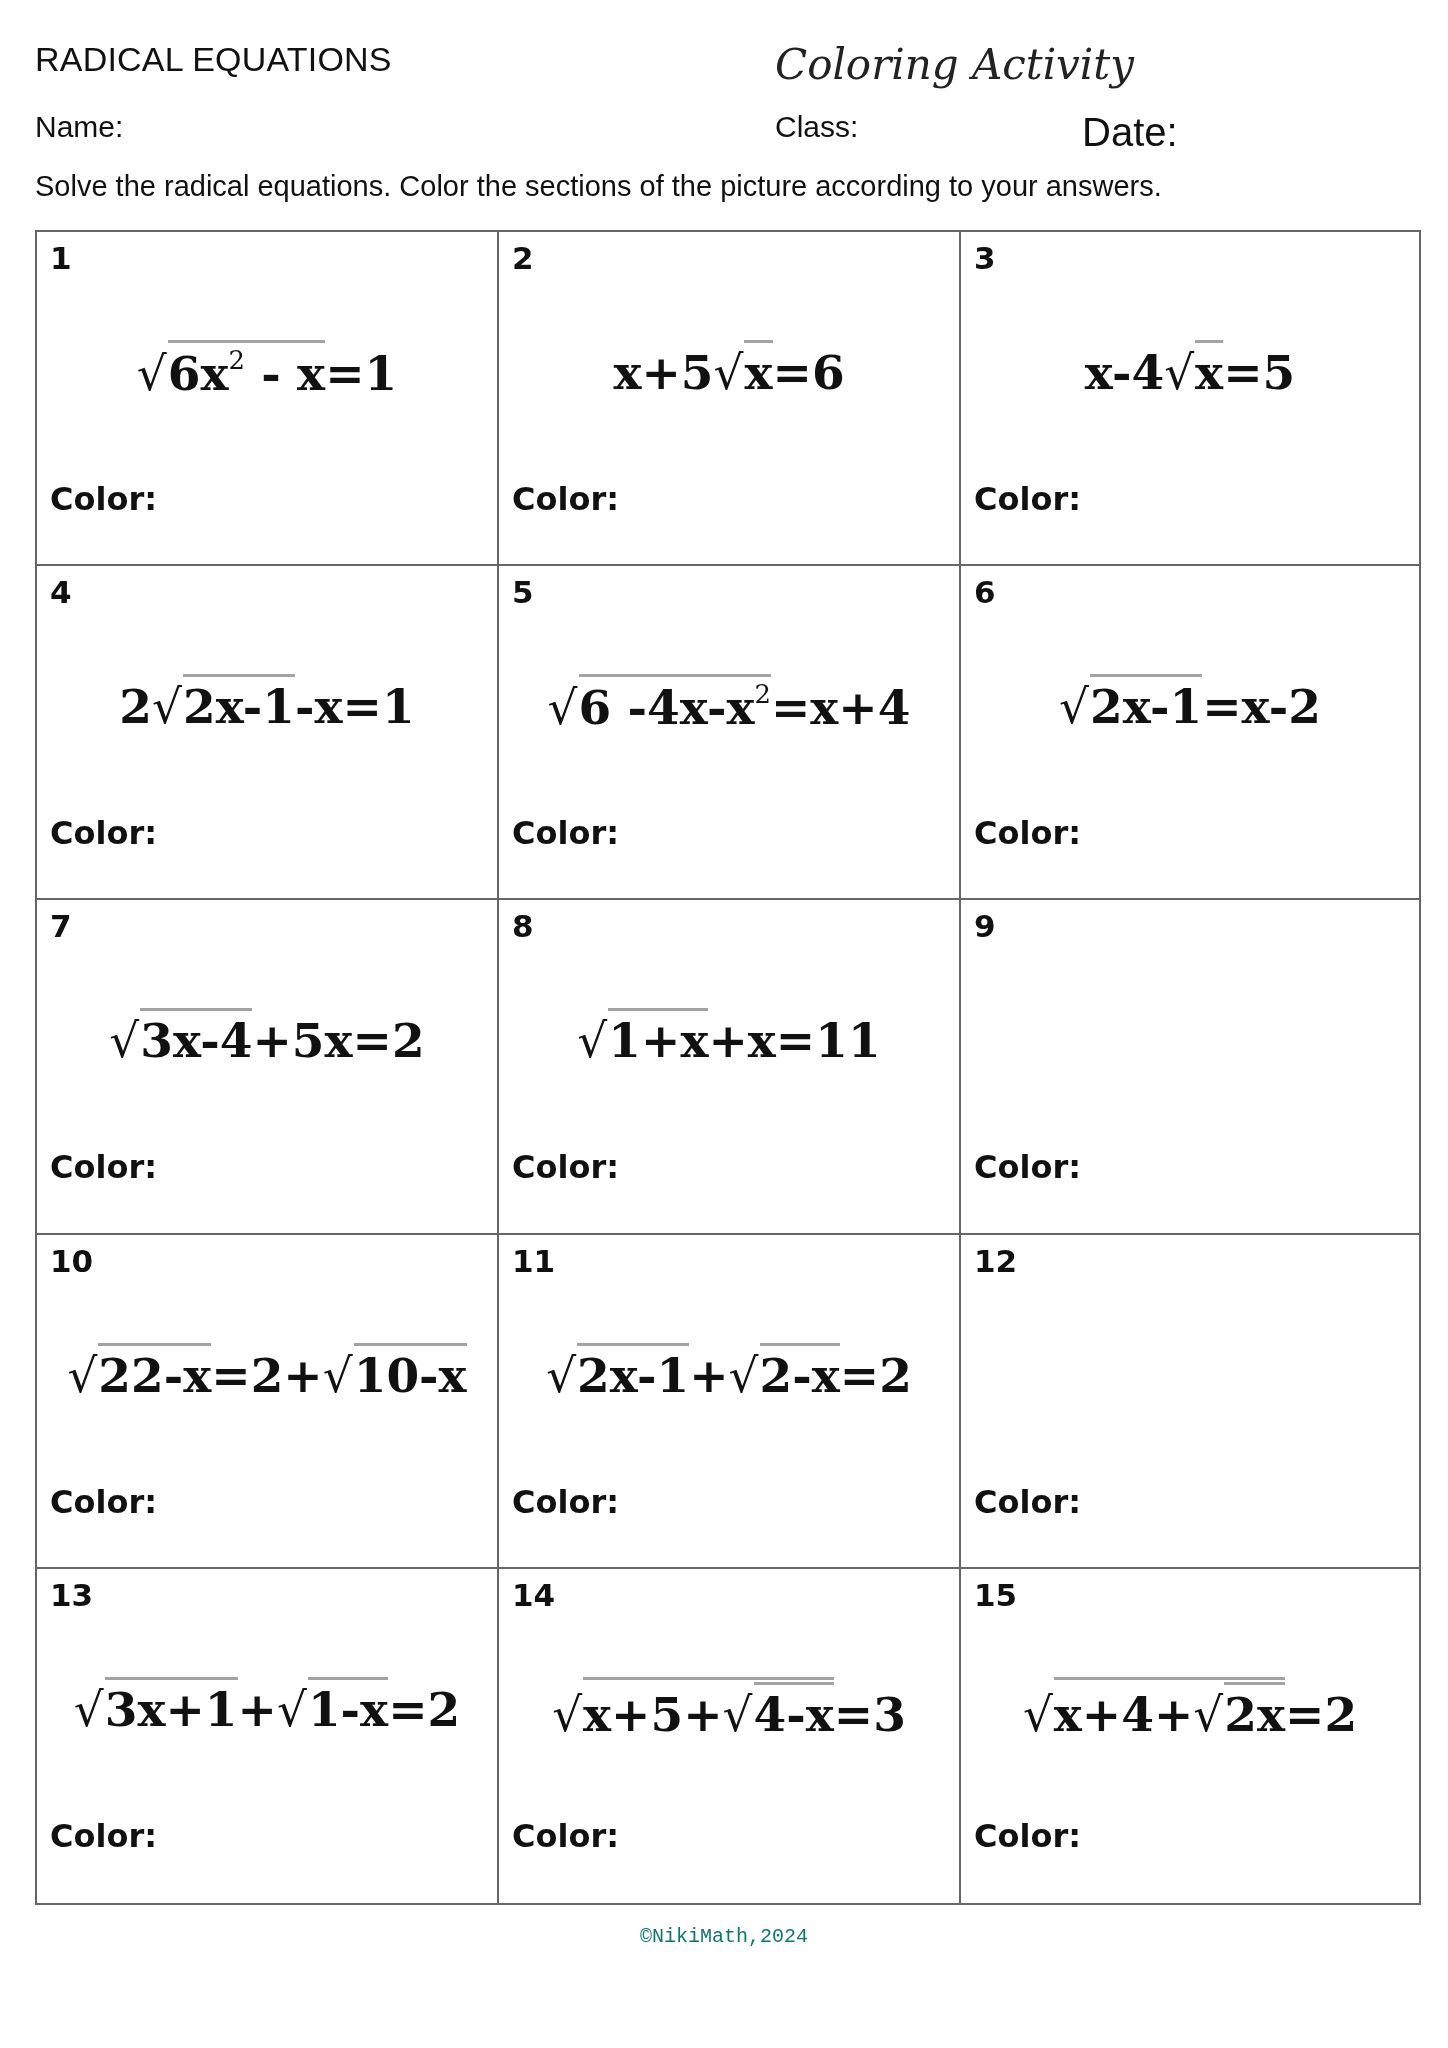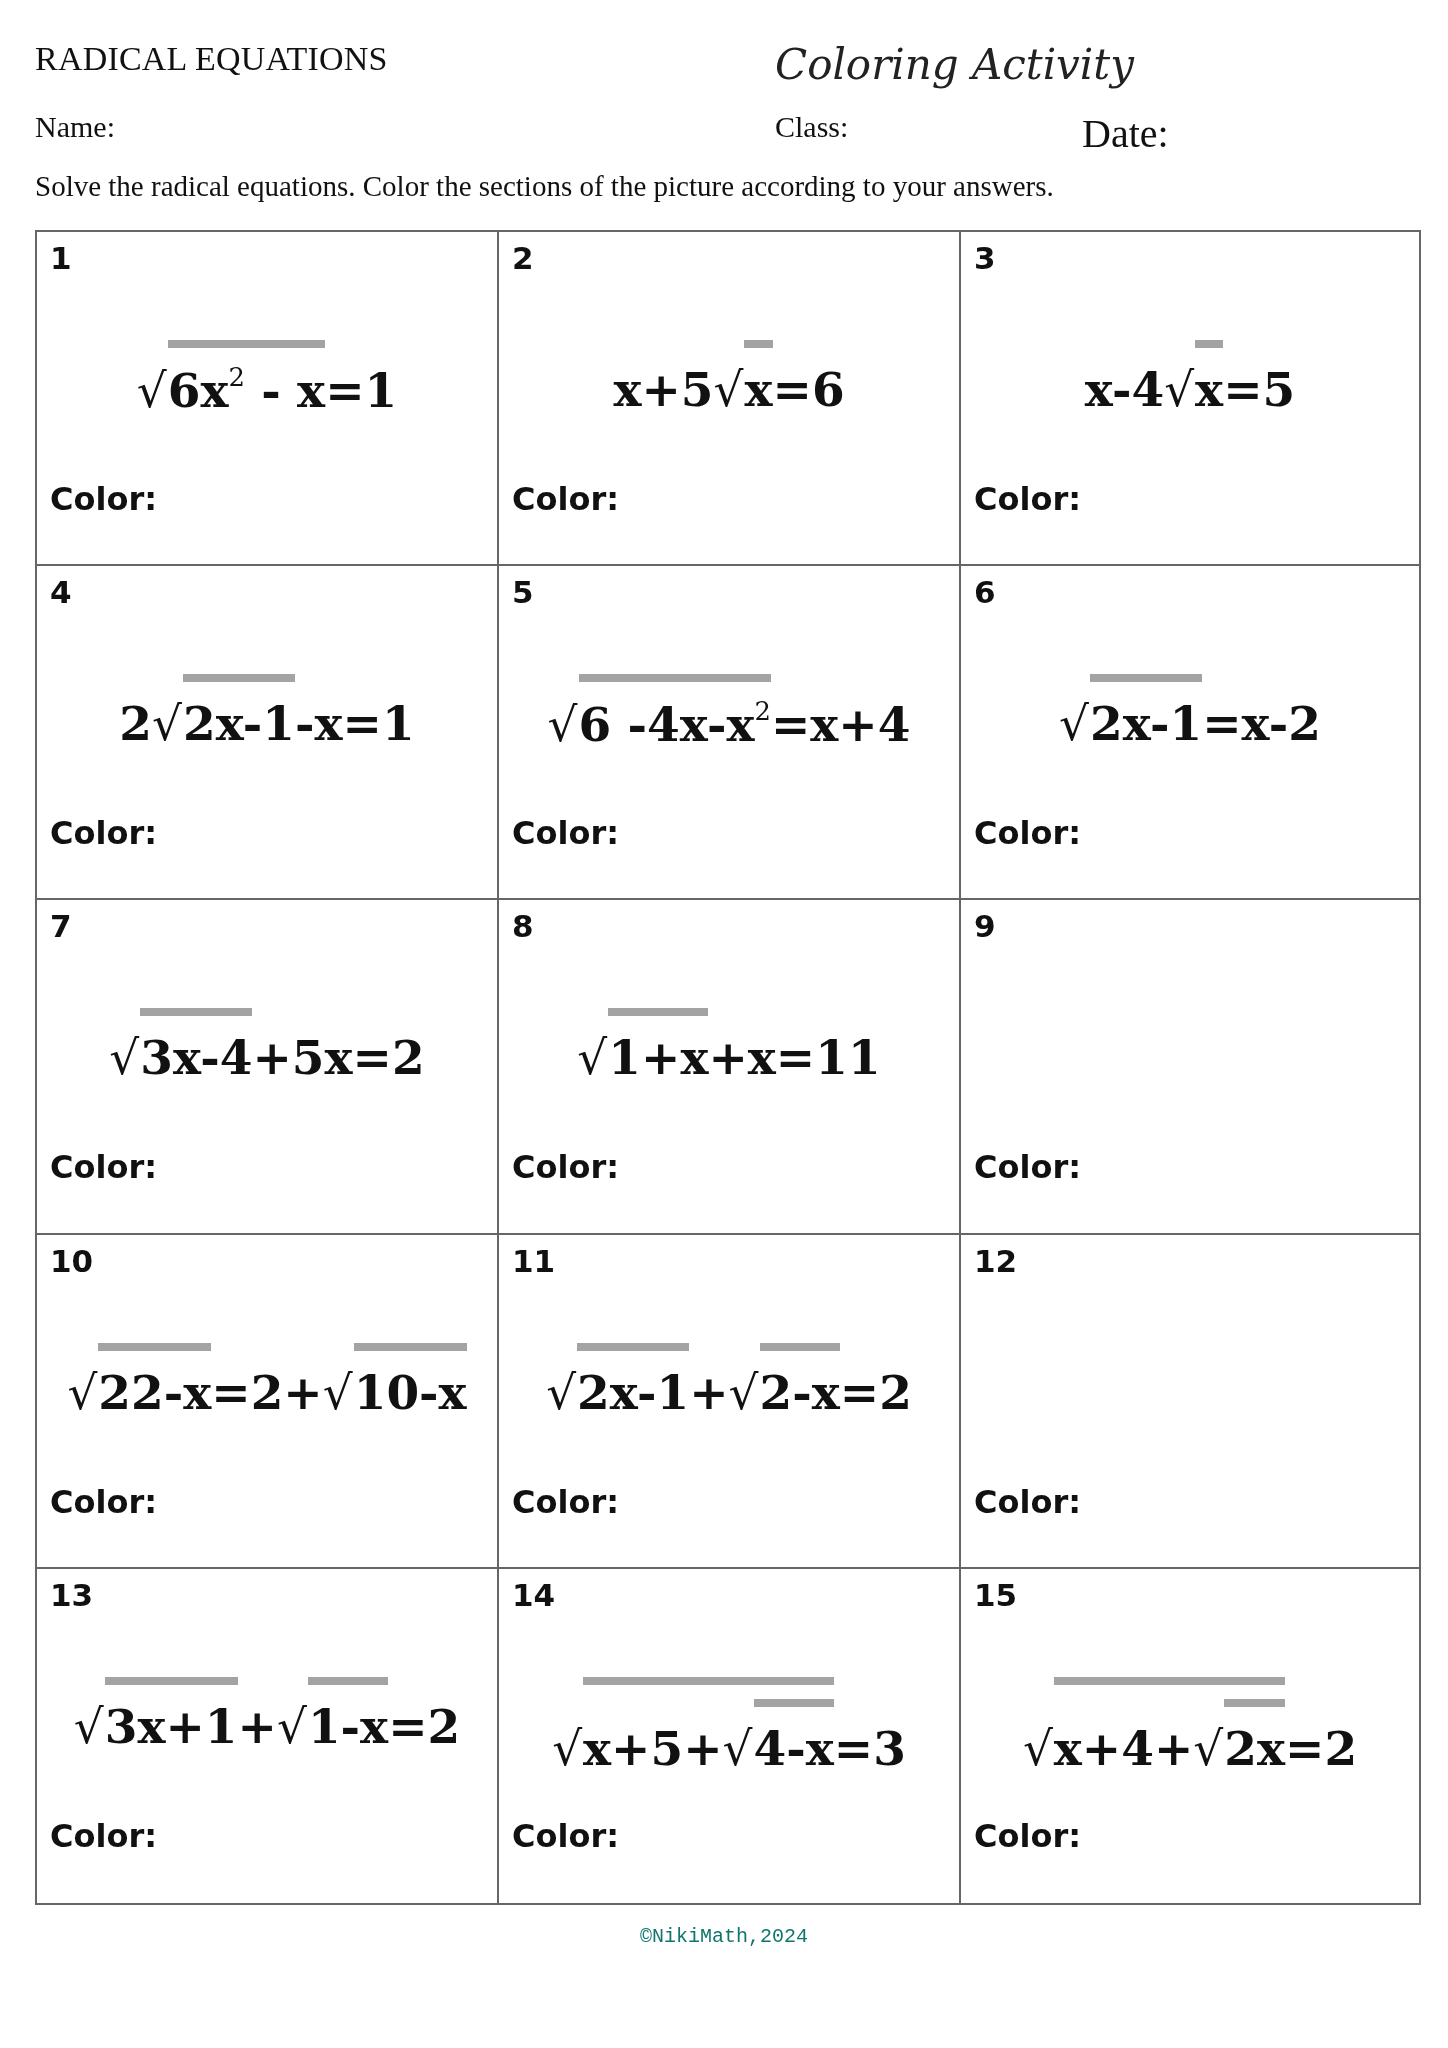--- a/index.html
+++ b/index.html
@@ -1,34 +1,34 @@
 <!DOCTYPE html>
 <html><head>
 <meta charset="utf-8">
 <style>
   html, body { margin:0; padding:0; background:#ffffff; }
   body { width:1448px; height:2048px; position:relative; overflow:hidden; color:#111; font-family:"DejaVu Sans", sans-serif; }
-  .hdr { position:absolute; font-family:Liberation Serif, serif; color:#111; }
+  .hdr { position:absolute; font-family:Liberation Sans, sans-serif; color:#111; }
   #title { left:35px; top:40px; font-size:34px; letter-spacing:0.2px; }
   #activity { left:775px; top:40px; font-size:42px; font-family:"DejaVu Serif", serif; font-style:italic; color:#222; }
   #name-label { left:35px; top:110px; font-size:30px; }
   #class-label { left:775px; top:110px; font-size:30px; }
   #date-label { left:1082px; top:110px; font-size:40px; }
   #instructions { left:35px; top:170px; font-size:29px; }
   #grid { position:absolute; left:35px; top:230px; width:1386px; height:1675px; border:2px solid #666; box-sizing:border-box;
           display:grid; grid-template-columns:462px 462px 1fr; grid-template-rows:repeat(5, 1fr); }
   .cell { border-right:2px solid #666; border-bottom:2px solid #666; position:relative; box-sizing:border-box; }
   .cell:nth-child(3n) { border-right:none; }
   .cell:nth-last-child(-n+3) { border-bottom:none; }
   .num { position:absolute; left:13px; top:8px; font-weight:bold; font-size:31px; font-family:"DejaVu Sans", sans-serif; }
   .eq { position:absolute; left:0; right:0; top:108px; text-align:center; font-family:"DejaVu Serif", serif; font-weight:bold; font-size:47px; white-space:nowrap; line-height:1.2; }
   .color { position:absolute; left:13px; top:248px; font-weight:bold; font-size:32px; font-family:"DejaVu Sans", sans-serif; }
   .rad { display:inline-block; position:relative; }
   .rad .sym { font-weight:normal; font-size:1em; margin-right:1px; }
-  .rad .body { border-top:8px solid #a3a3a3; padding-top:14px; display:inline-block; }
+  .rad .body { border-top:3px solid #a3a3a3; padding-top:2px; display:inline-block; }
   sup { font-size:0.55em; font-weight:normal; vertical-align:0.8em; }
   #footer { position:absolute; left:0; right:0; top:1925px; text-align:center; font-size:20px; font-family:Liberation Mono, monospace; color:#0f766e; }
 </style>
 </head>
 <body>
 
 <div class="hdr" id="title">RADICAL EQUATIONS</div>
 <div class="hdr" id="activity">Coloring Activity</div>
 <div class="hdr" id="name-label">Name:</div>
 <div class="hdr" id="class-label">Class:</div>

